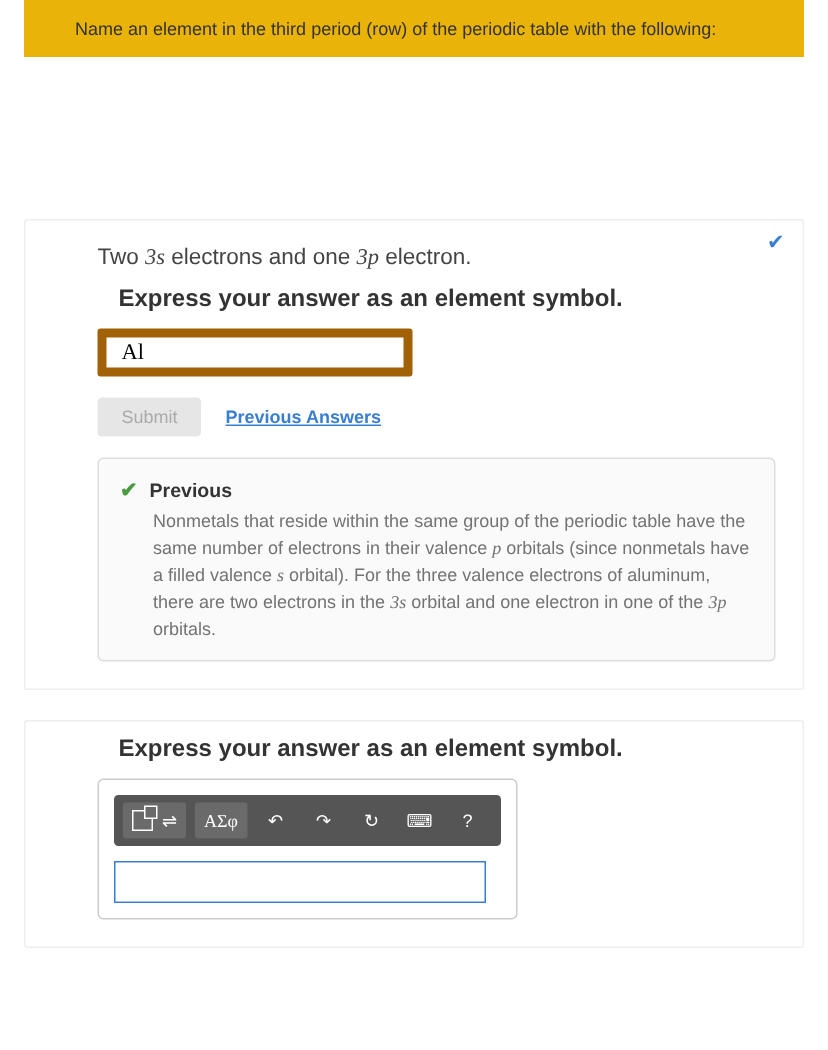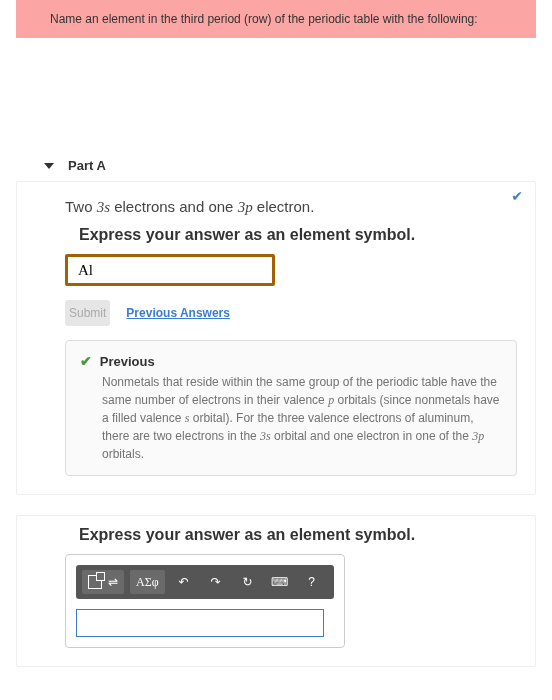--- a/index.html
+++ b/index.html
@@ -4,21 +4,21 @@
 <style>
   * { box-sizing: border-box; margin: 0; padding: 0; }
   body {
     font-family: Arial, Helvetica, sans-serif;
     font-size: 12px;
     color: #333;
     background: #fff;
     width: 552px;
   }
   .question-header {
-    background: #fca5a5;
+    background: #eab308;
     padding: 12px 16px 12px 34px;
     margin: 0 16px 0 16px;
     font-size: 12px;
     color: #333;
   }
   .part-section {
     margin: 0 16px;
   }
   .gap { height: 108px; }
   .part-header {
@@ -53,35 +53,35 @@
     top: 6px;
     color: #3a7ed0;
     font-size: 14px;
   }
   .prompt-line { margin: 6px 0 10px 30px; font-size: 15px; color:#444;}
   .bold-line { font-weight: bold; margin: 0 0 10px 44px; font-size: 16px; }
   .answer-input {
     margin-left: 30px;
     width: 210px;
     height: 32px;
-    border: 3px solid #a16207;
+    border: 6px solid #a16207;
     border-radius: 2px;
     padding: 0 10px;
     font-family: 'Times New Roman', serif;
     font-size: 15px;
   }
   .btn-row {
     margin: 14px 0 0 30px;
     display: flex;
     align-items: center;
     gap: 16px;
   }
   .btn {
     display: inline-block;
-    padding: 6px 4px;
+    padding: 6px 16px;
     border-radius: 3px;
     border: none;
     font-size: 12px;
     cursor: pointer;
     text-align: center;
   }
   .btn-disabled {
     background: #e6e6e6;
     color: #aaa;
     cursor: default;
@@ -172,24 +172,20 @@
   }
 </style>
 </head>
 <body>
 
 <div class="question-header">Name an element in the third period (row) of the periodic table with the following:</div>
 
 <div class="gap"></div>
 
 <div class="part-section">
-  <div class="part-header">
-    <span class="caret"></span>
-    <span class="part-title">Part A</span>
-  </div>
   <div class="part-body">
     <span class="check-top">✔</span>
 
     <div class="prompt-line">
       <span>Two </span><span class="ital">3s</span><span> electrons and one </span><span class="ital">3p</span><span> electron.</span>
     </div>
     <div class="bold-line">Express your answer as an element symbol.</div>
 
     <input class="answer-input" type="text" value="Al" style="">
 

